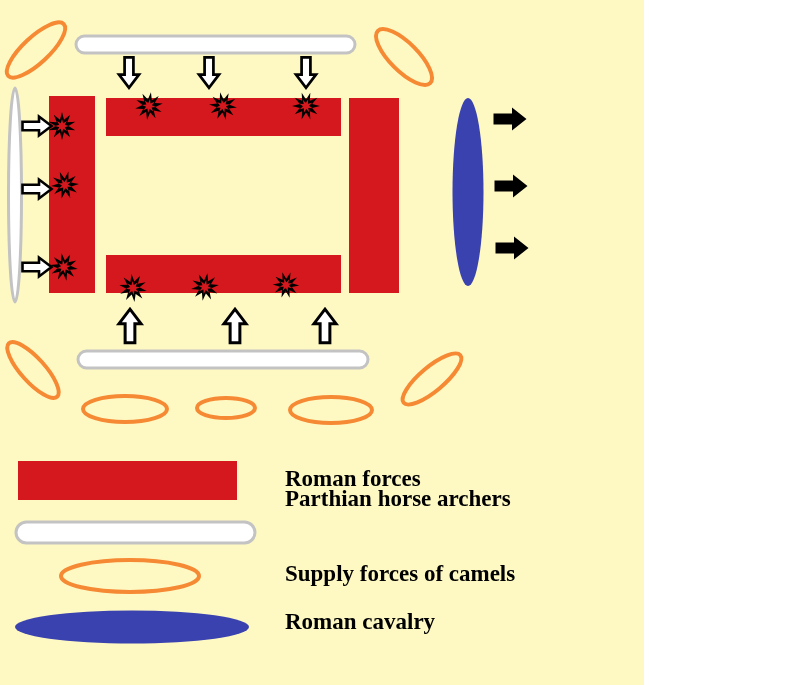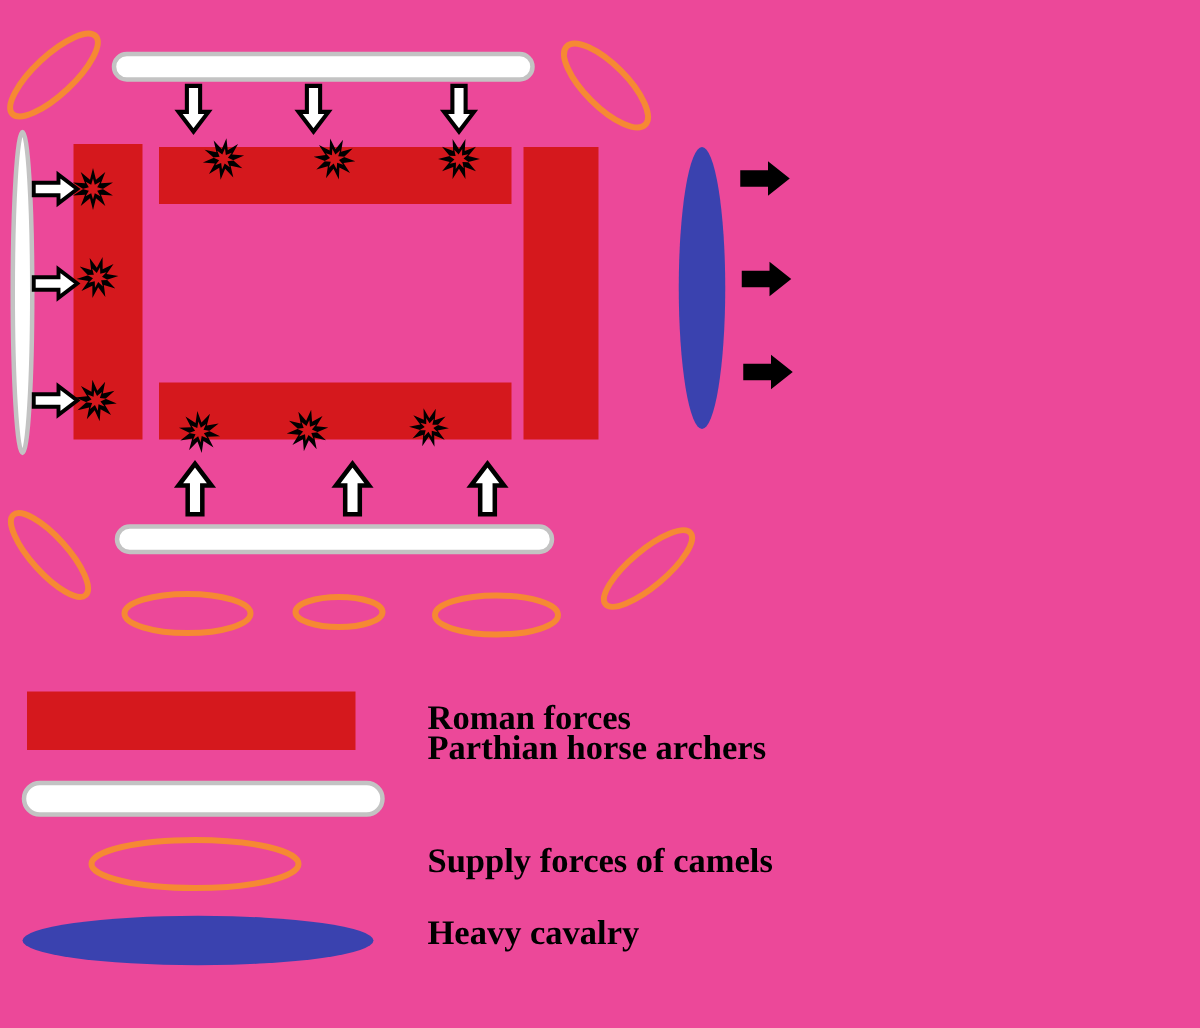--- a/index.html
+++ b/index.html
@@ -1,16 +1,16 @@
 <!DOCTYPE html>
 <html style="--red: #d5181d; --orange: #f68933; --gray: #c3c3c3; --blue: #3a42af;"><head>
 <meta charset="utf-8">
 <style>
   html,body{margin:0;padding:0;background:#fff;}
-  .canvas{position:relative;width:800px;height:685px;background:#ec4899;overflow:hidden;
+  .canvas{position:relative;width:644px;height:685px;background:#fef9c3;overflow:hidden;
           font-family:"Liberation Serif","DejaVu Serif",serif;}
   svg{position:absolute;left:0;top:0;}
   
   .red-fill{fill:var(--red,#d5181d);}
   .blue-fill{fill:var(--blue,#3a42af);}
   .gray-stroke{fill:#ffffff;stroke:var(--gray,#c3c3c3);stroke-width:3;}
   .orange-stroke{fill:none;stroke:var(--orange,#f68933);stroke-width:4;}
   .hollow-arrow{fill:#ffffff;stroke:#000000;stroke-width:2.6;stroke-linejoin:miter;}
   .solid-arrow{fill:#000000;}
   .burst-outer{fill:#000000;}
@@ -84,15 +84,15 @@
     <rect x="18" y="461" width="219" height="39" class="red-fill"></rect>
     <rect x="16" y="522" width="239" height="21" rx="10.5" class="gray-stroke" stroke-width="3.5"></rect>
     <ellipse cx="130" cy="576" rx="69" ry="16" class="orange-stroke"></ellipse>
     <ellipse cx="132" cy="627" rx="117" ry="16.5" class="blue-fill"></ellipse>
   </svg>
 
   <div class="legend">
     <span class="legend-label" style="top:466px">Roman forces</span>
     <span class="legend-label" style="top:486px">Parthian horse archers</span>
     <span class="legend-label" style="top:561px">Supply forces of camels</span>
-    <span class="legend-label" style="top:609px">Heavy cavalry</span>
+    <span class="legend-label" style="top:609px">Roman cavalry</span>
   </div>
 </div>
 
 </body></html>

